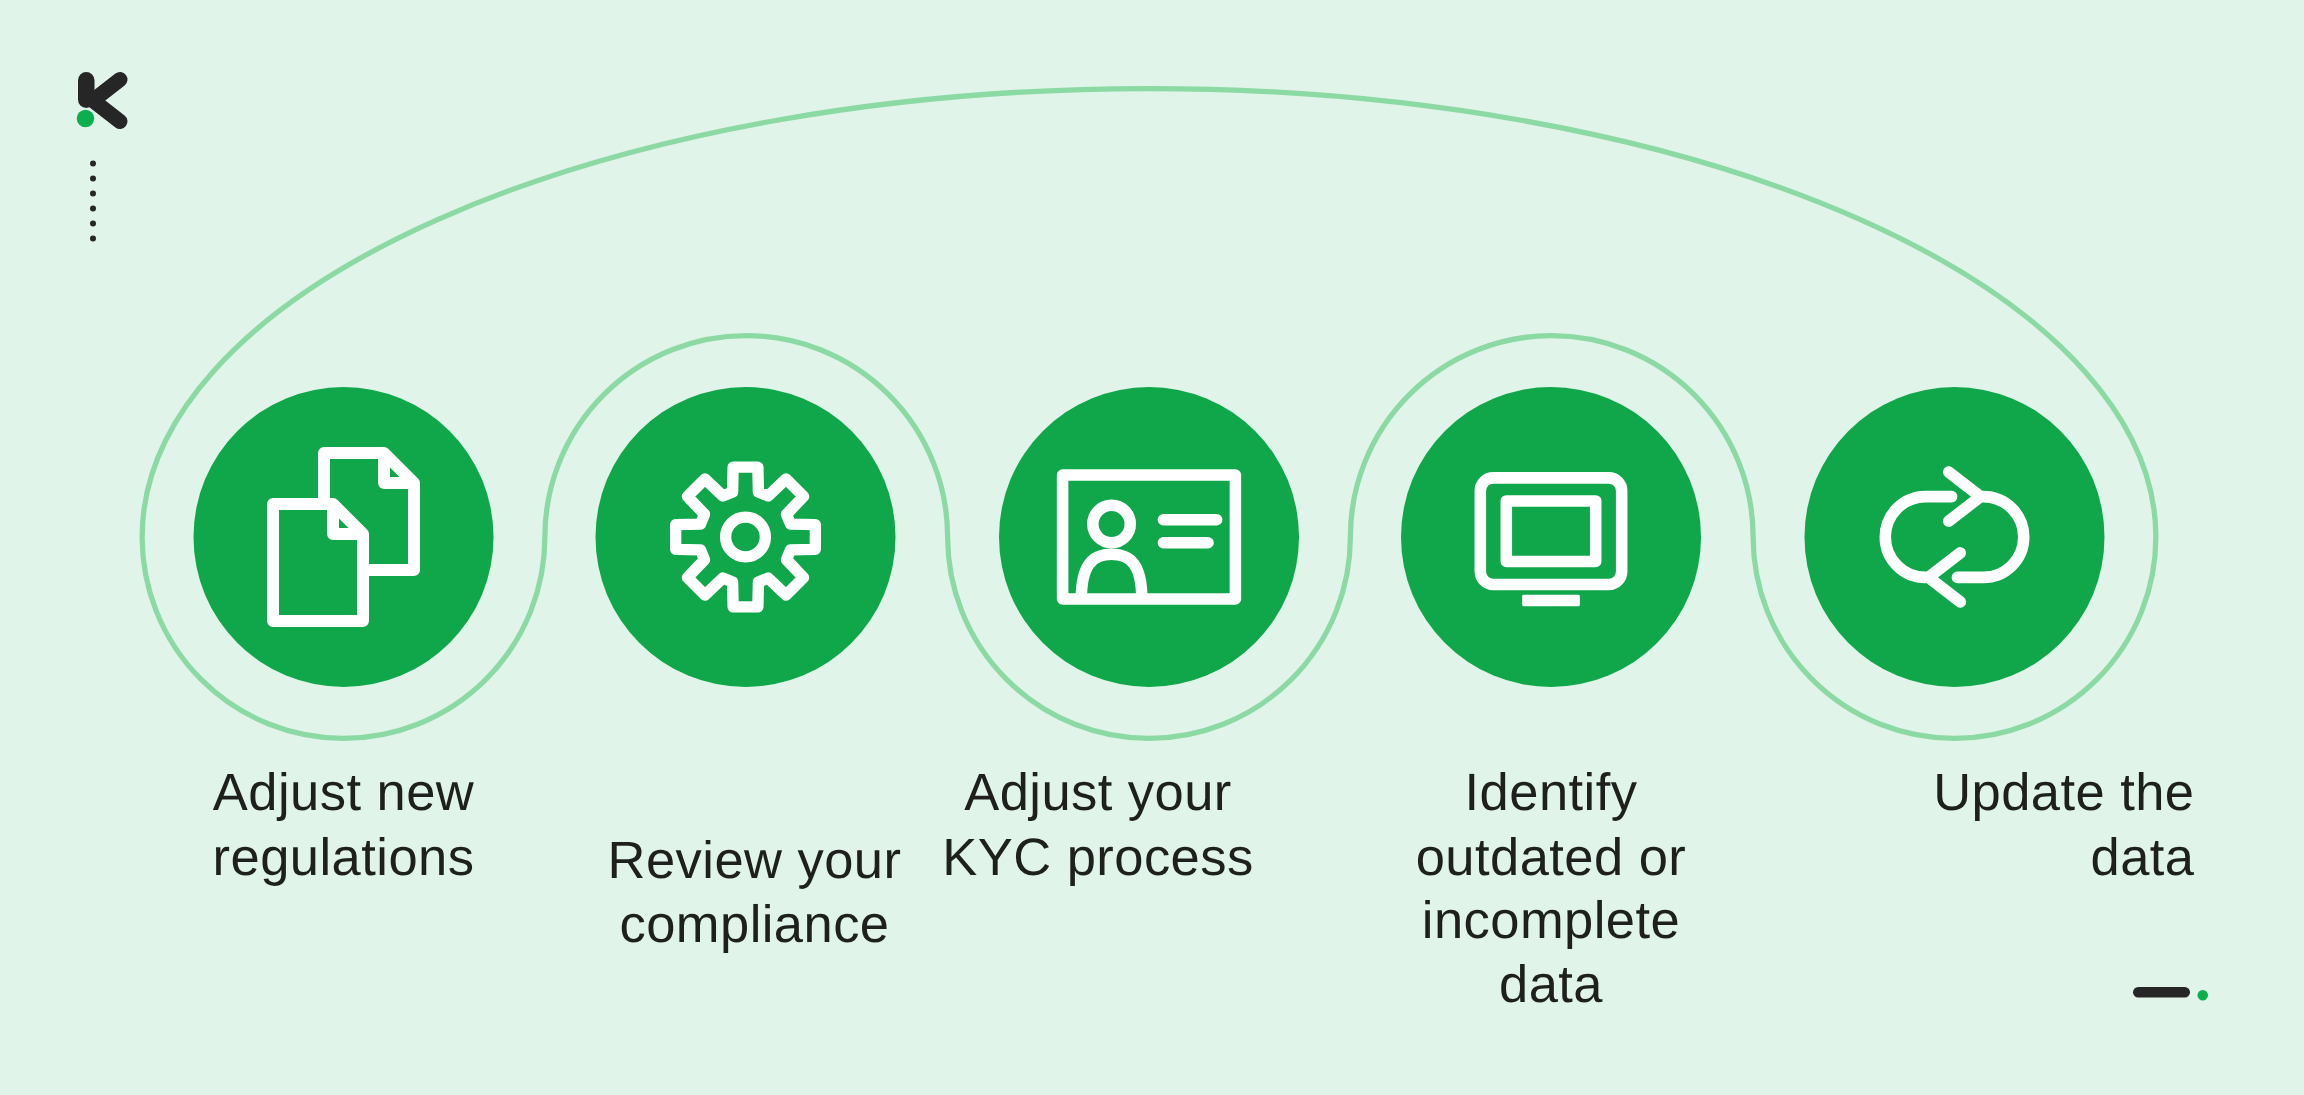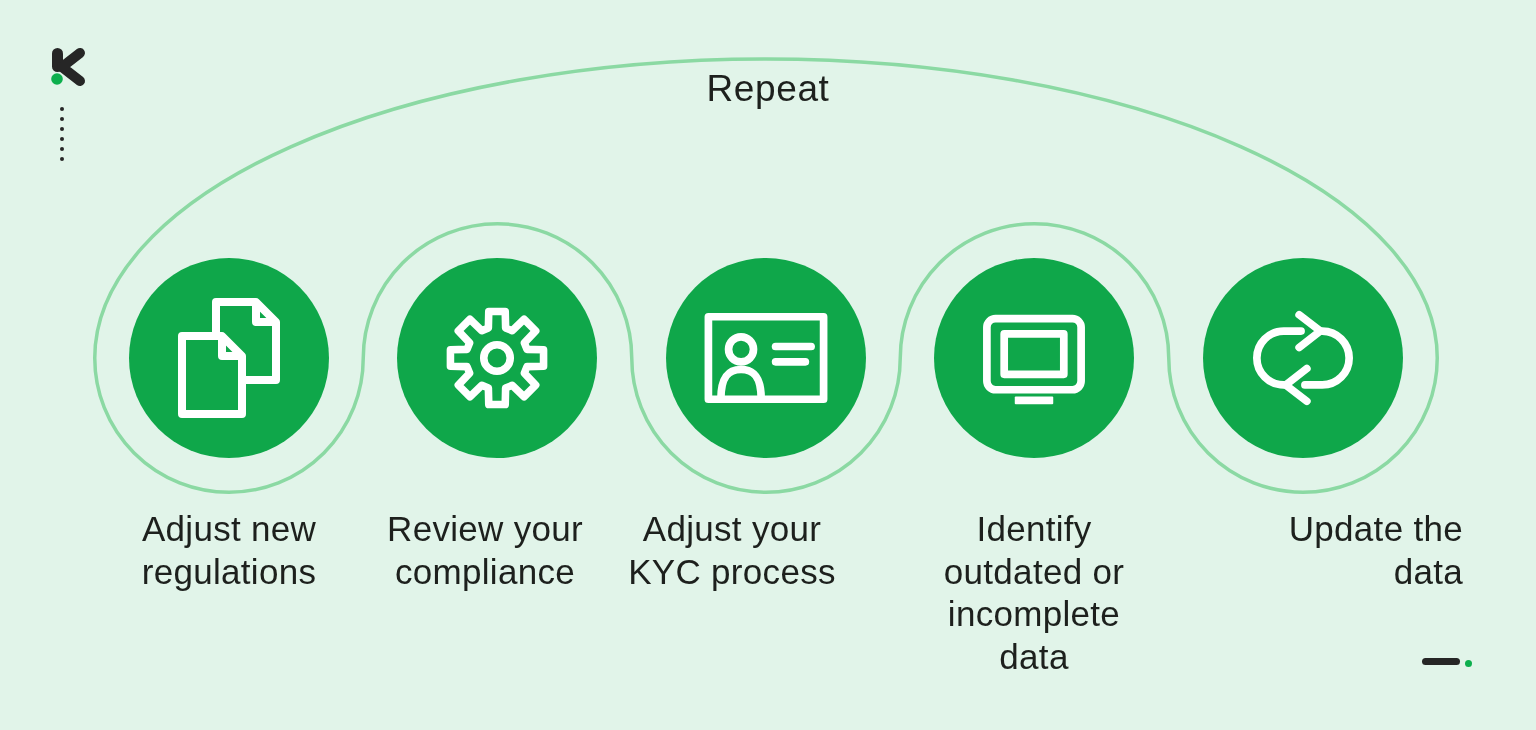--- a/index.html
+++ b/index.html
@@ -34,21 +34,21 @@
     background:var(--circle-green);
     display:flex;align-items:center;justify-content:center;
   }
   .c1{left:129px;} .c2{left:397px;} .c3{left:666px;} .c4{left:934px;} .c5{left:1203px;}
 
   .step-label{
     position:absolute;top:508px;width:320px;
     text-align:center;font-size:35px;line-height:42.5px;letter-spacing:.3px;
     color:var(--text-ink);white-space:pre-line;
   }
-  .l1{left:69px;} .l2{left:325px;} .l3{left:572px;} .l4{left:874px;} .l5{left:1143px;text-align:right;}
+  .l1{left:69px;} .l2{left:343px;margin-top:45px;} .l3{left:572px;} .l4{left:874px;} .l5{left:1143px;text-align:right;}
 
   .icon-stroke{fill:none;stroke:#fff;stroke-width:8;stroke-linecap:round;stroke-linejoin:round;}
   .icon-stroke-sq{fill:none;stroke:#fff;stroke-width:8;stroke-linejoin:round;}
   .icon-fill-green{fill:var(--circle-green);stroke:#fff;stroke-width:8;stroke-linejoin:round;}
   .icon-fill-white{fill:#fff;}
 
   .brand-logo{position:absolute;left:44px;top:42px;}
   .logo-bar{fill:var(--logo-dark);}
   .logo-dot{fill:var(--accent-green);}
   .logo-chevron{fill:none;stroke:var(--logo-dark);stroke-width:10;stroke-linecap:round;stroke-linejoin:round;}
@@ -88,21 +88,20 @@
 
   <svg class="dotted-line" width="12" height="60" viewBox="0 0 12 60">
     <circle cx="6" cy="5" r="2"></circle>
       <circle cx="6" cy="15" r="2"></circle>
       <circle cx="6" cy="25" r="2"></circle>
     <circle cx="6" cy="35" r="2"></circle>
       <circle cx="6" cy="45" r="2"></circle>
       <circle cx="6" cy="55" r="2"></circle>
   </svg>
 
-  <div class="repeat-title">Repeat</div>
 
   <div class="step-circle c1">
     <svg width="106" height="124" viewBox="-52 -71 106 124">
       <path class="icon-fill-green" d="M -12 -65 L 28 -65 L 48 -45 L 48 13 L -12 13 Z"></path>
       <path class="icon-stroke-sq" d="M 28 -65 L 28 -45 L 48 -45"></path>
       <path class="icon-fill-green" d="M -46 -31 L -6 -31 L 14 -11 L 14 47 L -46 47 Z"></path>
       <path class="icon-stroke-sq" d="M -6 -31 L -6 -11 L 14 -11"></path>
     </svg>
   </div>
 

